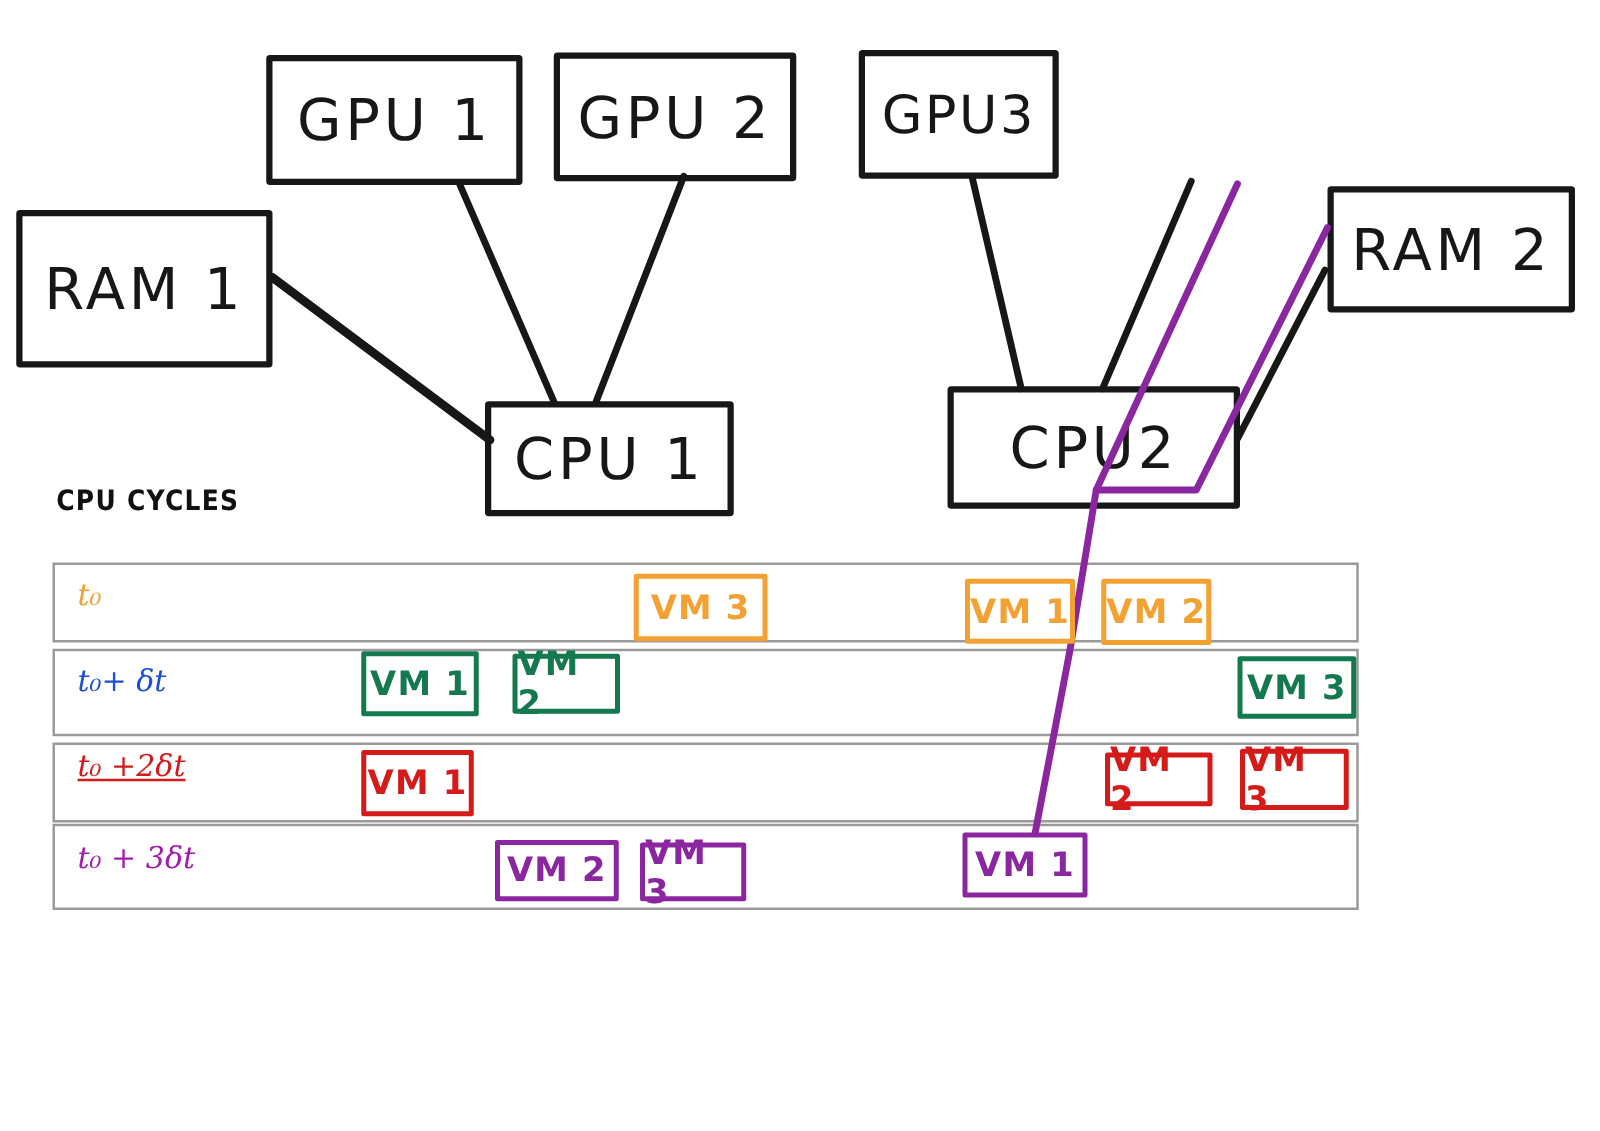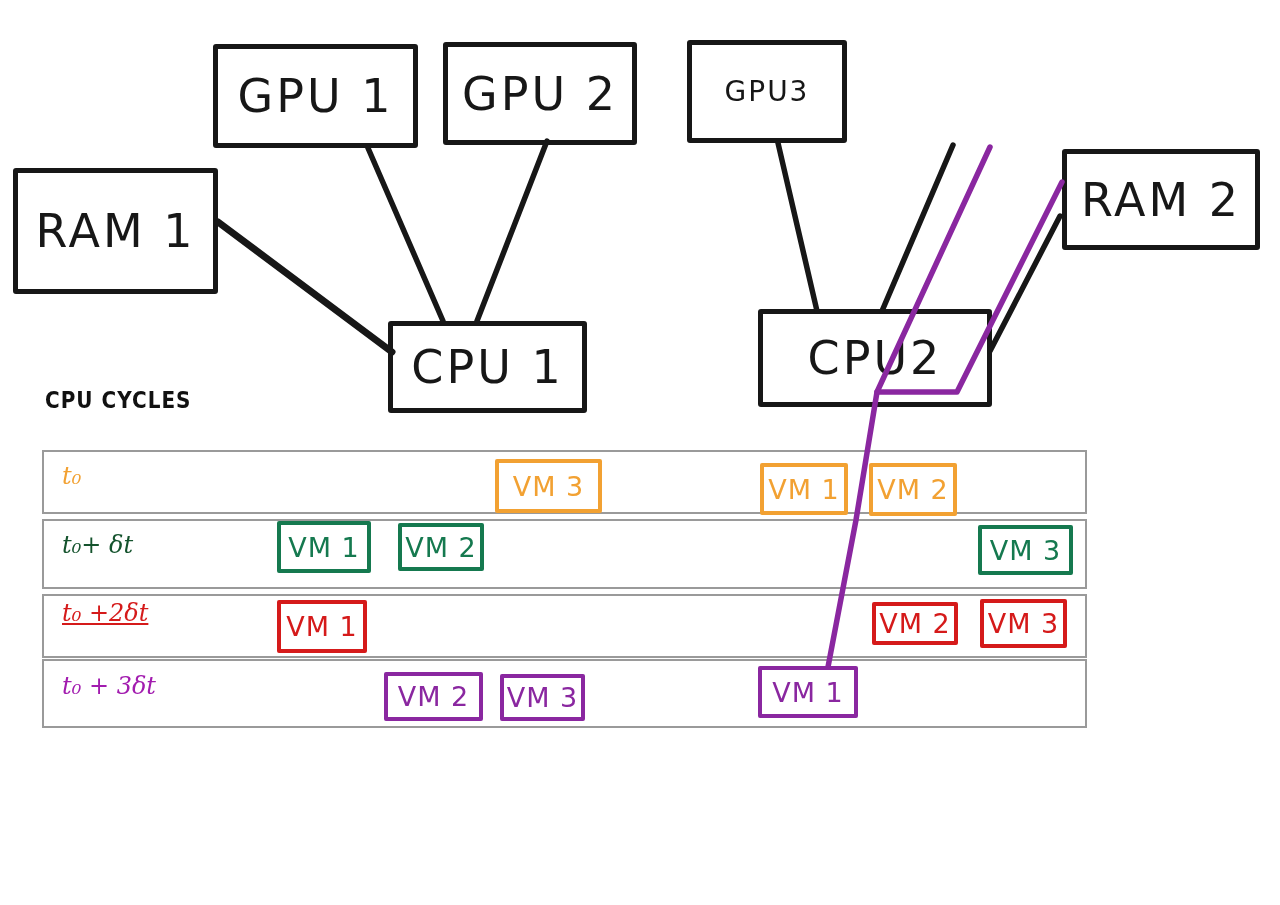--- a/index.html
+++ b/index.html
@@ -7,38 +7,38 @@
           font-family:"DejaVu Sans",sans-serif;}
 
   
   .trow{position:absolute;left:42px;width:1045px;background:#fff;border:2px solid #9a9a9a;
         box-sizing:border-box;z-index:1;}
 
   
   .node{position:absolute;background:#fff;border:5px solid #171717;border-radius:3px;
         box-sizing:border-box;display:flex;align-items:center;justify-content:center;
         z-index:3;color:#171717;font-size:46px;letter-spacing:3px;font-family:"DejaVu Sans",sans-serif;}
-  .node.small{font-size:28px;letter-spacing:2px;}
+  .node.small{font-size:42px;letter-spacing:2px;}
 
   
   .wires{position:absolute;left:0;top:0;z-index:4;pointer-events:none;}
 
   
   .vm{position:absolute;background:#fff;border:4px solid;border-radius:2px;box-sizing:border-box;
       display:flex;align-items:center;justify-content:center;z-index:5;
-      font-weight:normal;font-size:27px;letter-spacing:1px;font-family:"DejaVu Sans",sans-serif;}
+      font-weight:bold;font-size:27px;letter-spacing:1px;font-family:"DejaVu Sans",sans-serif;margin-left:12px;}
   .c-orange{border-color:#F2A132;color:#F2A132;}
   .c-green {border-color:#15794F;color:#15794F;}
   .c-red   {border-color:#D51A1A;color:#D51A1A;}
   .c-purple{border-color:#8A27A0;color:#8A27A0;}
 
   
   .tlabel{position:absolute;left:62px;z-index:2;font-family:"DejaVu Serif",serif;
           font-style:italic;font-size:24px;}
-  .t-orange{color:#F2A132;} .t-green{color:#14532d;} .t-red{color:#D51A1A;text-decoration:underline;} .t-purple{color:#a21caf;}
+  .t-orange{color:#F2A132;} .t-green{color:#1d4ed8;} .t-red{color:#D51A1A;text-decoration:underline;} .t-purple{color:#a21caf;}
 
   
   .cycles-title{position:absolute;left:45px;top:388px;z-index:2;color:#111;
                 font-weight:900;font-size:20px;letter-spacing:1px;transform:scaleY(1.12);
                 font-family:"DejaVu Sans",sans-serif;}
 </style>
 </head>
 <body>
 
 <div class="canvas">

